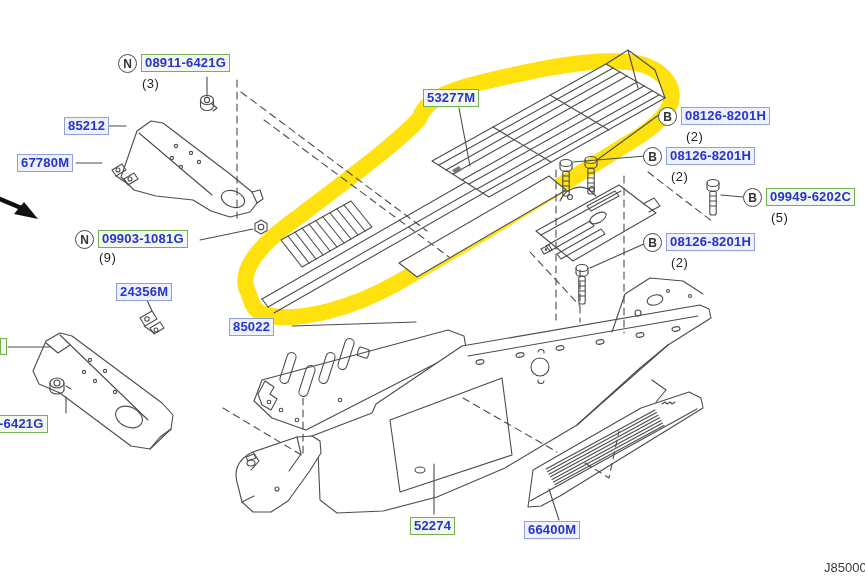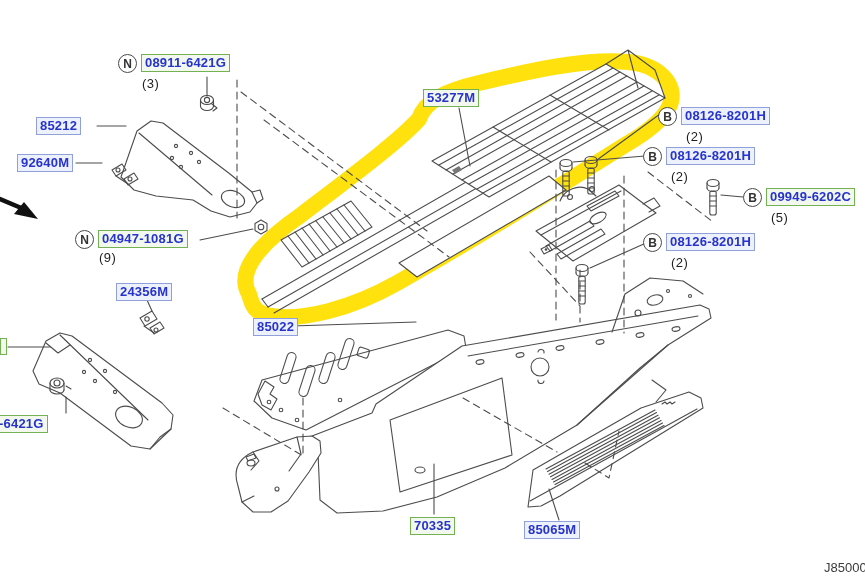--- a/index.html
+++ b/index.html
@@ -239,45 +239,45 @@
       <path d="M559,520 L549,489"></path>
     </g>
   </svg>
 
   <div class="plabel-group" style="left:118px;top:54px">
     <span class="pcircle">N</span>
     <span class="pbox green">08911-6421G</span>
   </div>
   <div class="qty" style="left:142px;top:76px">(3)</div>
 
-  <div class="plabel-group" style="left:36px;top:117px">
+  <div class="plabel-group" style="left:64px;top:117px">
     <span class="pbox">85212</span>
   </div>
 
   <div class="plabel-group" style="left:17px;top:154px">
-    <span class="pbox">92640M</span>
+    <span class="pbox">67780M</span>
   </div>
 
   <div class="plabel-group" style="left:75px;top:230px">
     <span class="pcircle">N</span>
-    <span class="pbox green">04947-1081G</span>
+    <span class="pbox green">09903-1081G</span>
   </div>
   <div class="qty" style="left:99px;top:250px">(9)</div>
 
   <div class="plabel-group" style="left:116px;top:283px">
     <span class="pbox">24356M</span>
   </div>
 
   <div class="label-fragment" style="left:0;top:338px;width:5px;height:15px"></div>
 
   <div class="plabel-group" style="left:-5px;top:415px">
     <span class="pbox green">-6421G</span>
   </div>
 
-  <div class="plabel-group" style="left:253px;top:318px">
+  <div class="plabel-group" style="left:229px;top:318px">
     <span class="pbox">85022</span>
   </div>
 
   <div class="plabel-group" style="left:423px;top:89px">
     <span class="pbox green">53277M</span>
   </div>
 
   <div class="plabel-group" style="left:658px;top:107px">
     <span class="pcircle">B</span>
     <span class="pbox">08126-8201H</span>
@@ -296,22 +296,22 @@
   </div>
   <div class="qty" style="left:771px;top:210px">(5)</div>
 
   <div class="plabel-group" style="left:643px;top:233px">
     <span class="pcircle">B</span>
     <span class="pbox">08126-8201H</span>
   </div>
   <div class="qty" style="left:671px;top:255px">(2)</div>
 
   <div class="plabel-group" style="left:410px;top:517px">
-    <span class="pbox green">70335</span>
+    <span class="pbox green">52274</span>
   </div>
 
   <div class="plabel-group" style="left:524px;top:521px">
-    <span class="pbox">85065M</span>
+    <span class="pbox">66400M</span>
   </div>
 
   <div class="pagecode" style="left:824px;top:560px">J85000</div>
 
 </div>
 
 </body></html>

